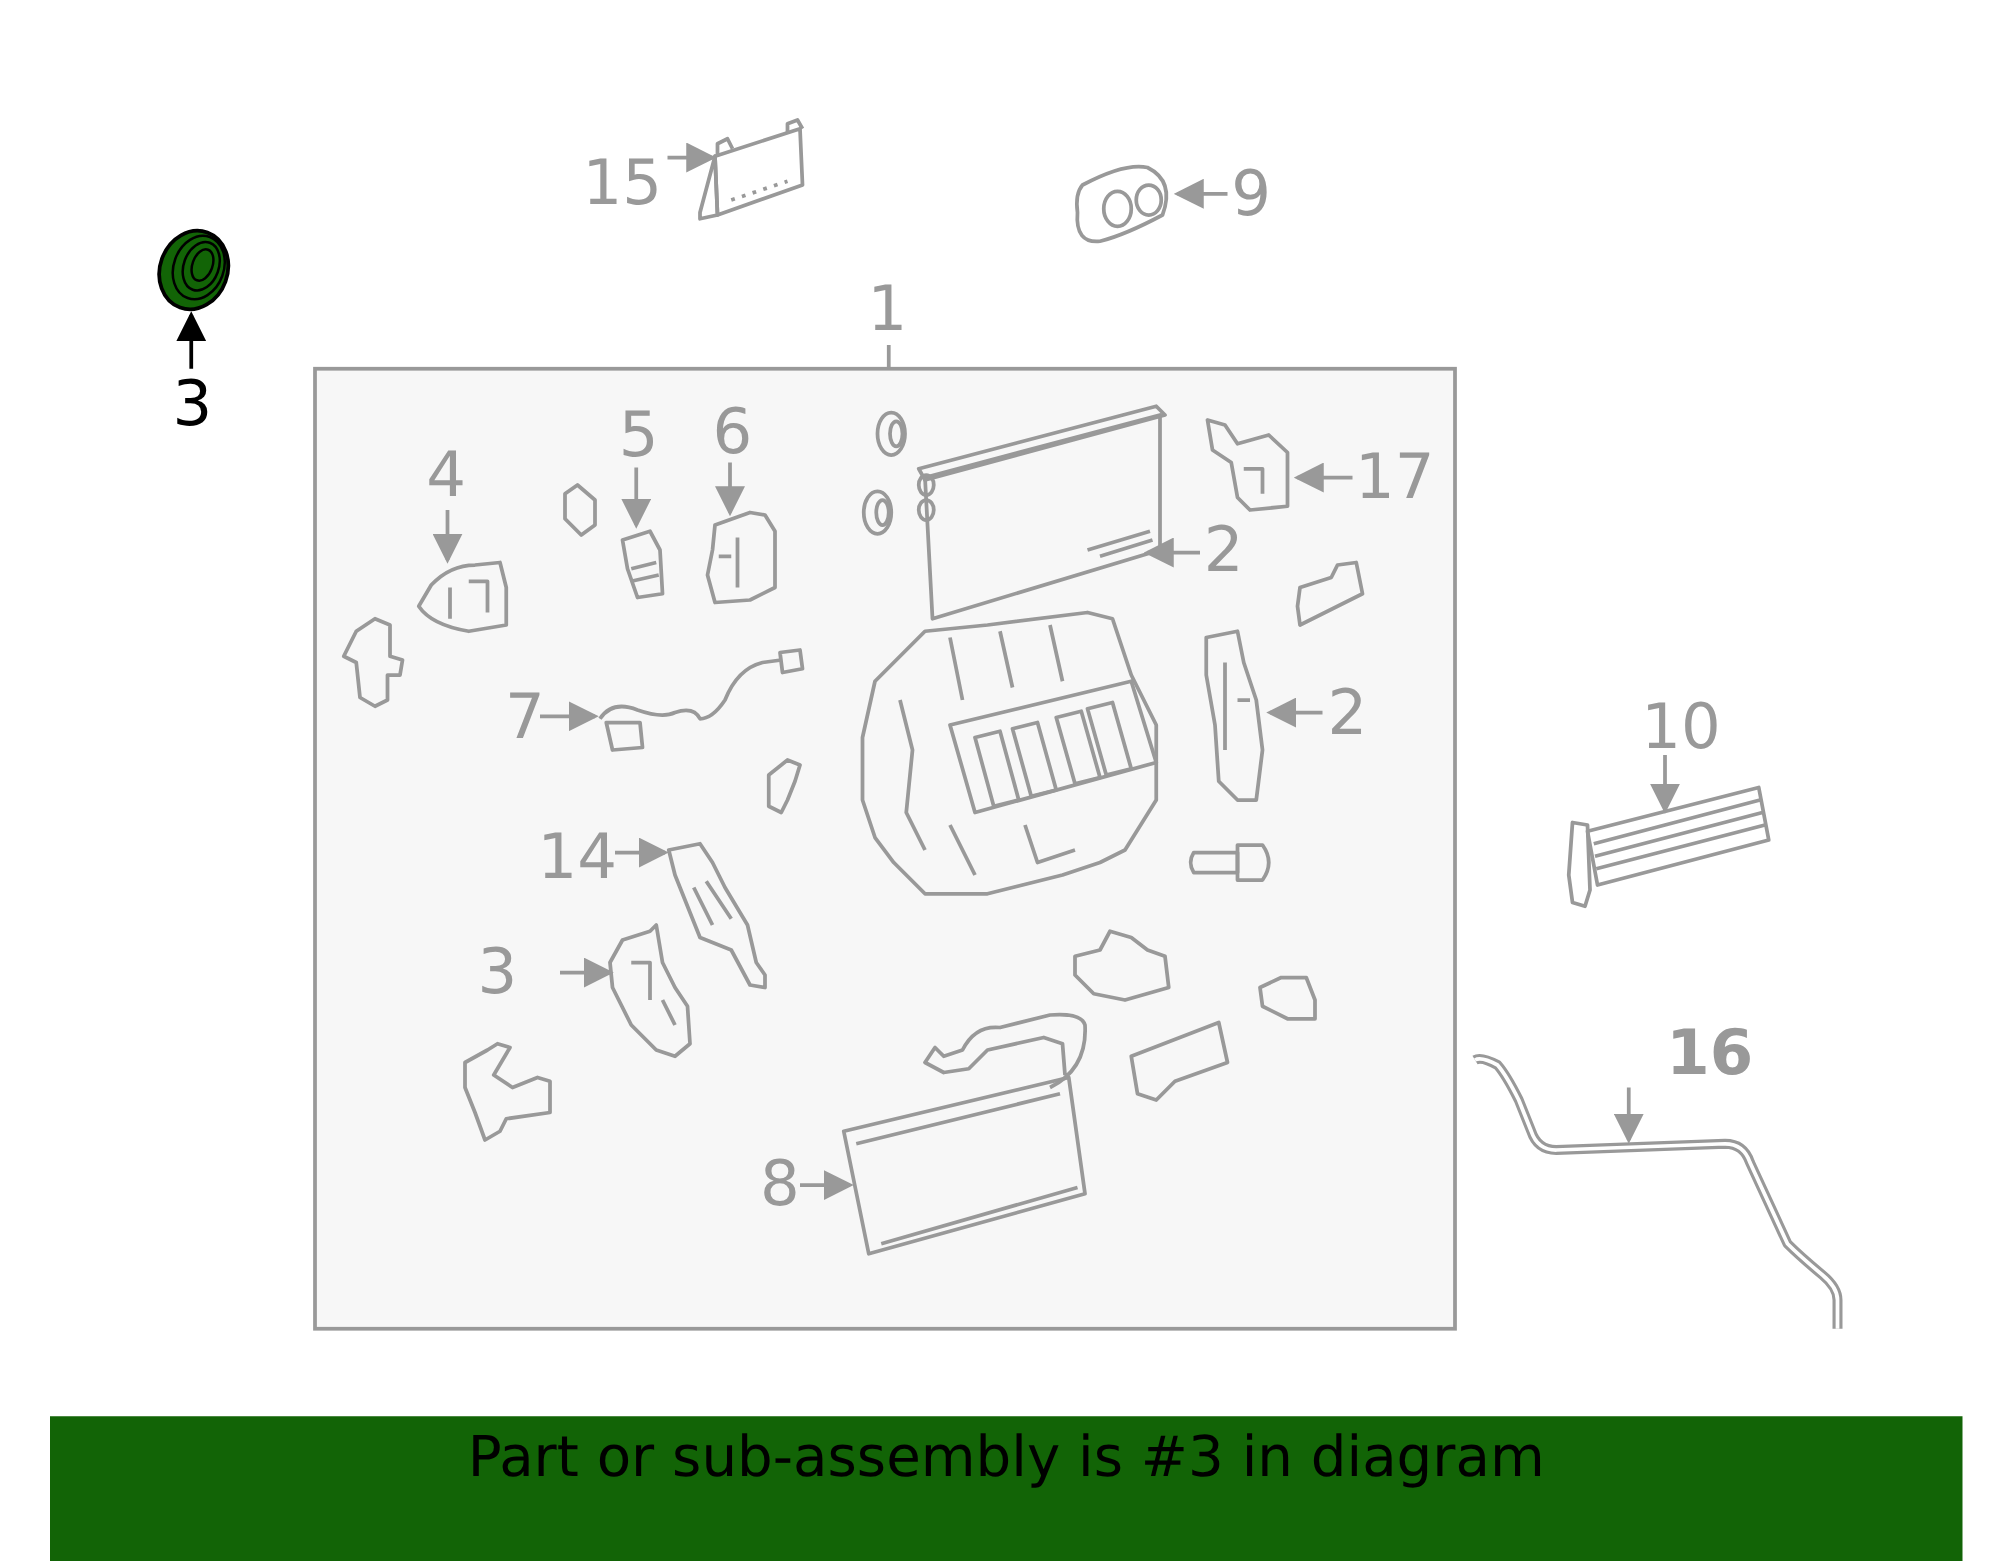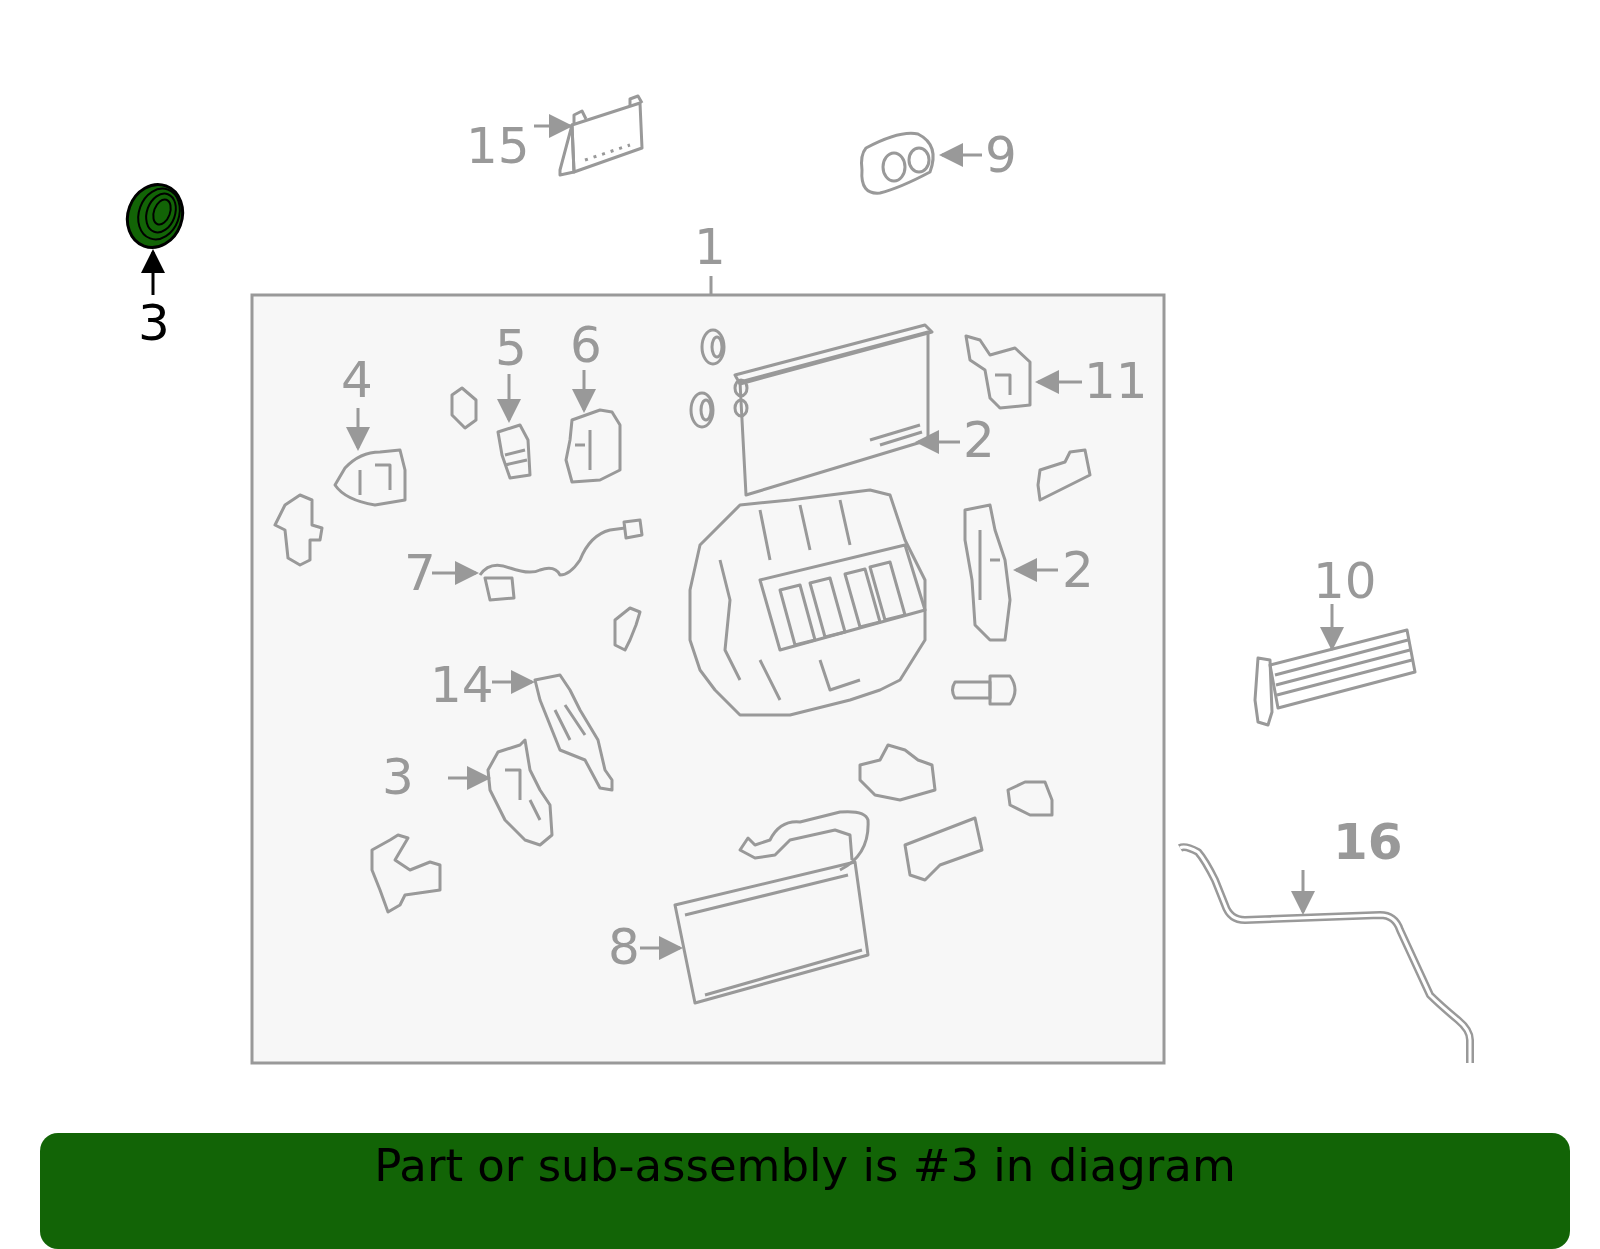--- a/index.html
+++ b/index.html
@@ -4,21 +4,21 @@
   <style>
     html, body { margin: 0; padding: 0; background: #ffffff; }
     body { width: 1600px; height: 1249px; position: relative; overflow: hidden; font-family: "DejaVu Sans", sans-serif; }
     #diagram { position: absolute; left: 0; top: 0; width: 1600px; height: 1249px; }
     .callout { position: absolute; font-family: "DejaVu Sans", sans-serif; font-size: 50px; line-height: 1; color: #999999; }
     .callout.highlight { color: #000000; }
     .banner {
       position: absolute; left: 40px; top: 1133px; width: 1530px; height: 116px;
       background: #126406; color: #000000; text-align: center;
       font-family: "DejaVu Sans", sans-serif; font-size: 45px; line-height: 50px;
-      padding-top: 8px; box-sizing: border-box; border-radius: 18px;
+      padding-top: 8px; box-sizing: border-box;
     }
     .banner div { white-space: nowrap; }
   </style>
 </head>
 <body>
 
 <svg id="diagram" viewBox="0 0 1600 1249" xmlns="http://www.w3.org/2000/svg">
   <defs>
     <marker id="arrowG" markerWidth="8" markerHeight="8" refX="7" refY="4" orient="auto" markerUnits="strokeWidth">
       <path d="M0,0 L8,4 L0,8 z" fill="#999999"></path>
@@ -179,21 +179,21 @@
 <div class="callout" style="left:694px;top:222px;">1</div>
 <div class="callout" style="left:963px;top:415px;">2</div>
 <div class="callout highlight" style="left:138px;top:298px;">3</div>
 <div class="callout" style="left:341px;top:355px;">4</div>
 <div class="callout" style="left:495px;top:323px;">5</div>
 <div class="callout" style="left:570px;top:320px;">6</div>
 <div class="callout" style="left:404px;top:548px;">7</div>
 <div class="callout" style="left:608px;top:922px;">8</div>
 <div class="callout" style="left:985px;top:130px;">9</div>
 <div class="callout" style="left:1313px;top:556px;text-align:center;">10</div>
-<div class="callout" style="left:1084px;top:356px;">11</div>
+<div class="callout" style="left:1084px;top:356px;">17</div>
 <div class="callout" style="left:1062px;top:545px;">2</div>
 <div class="callout" style="left:430px;top:660px;">14</div>
 <div class="callout" style="left:382px;top:752px;">3</div>
 <div class="callout" style="left:466px;top:102px;margin-top:19px;">15</div>
 <div class="callout" style="left:1333px;top:817px;font-weight:bold;">16</div>
 
 <div class="banner">
   <div>Part or sub-assembly is #3 in diagram</div>
 </div>
 

